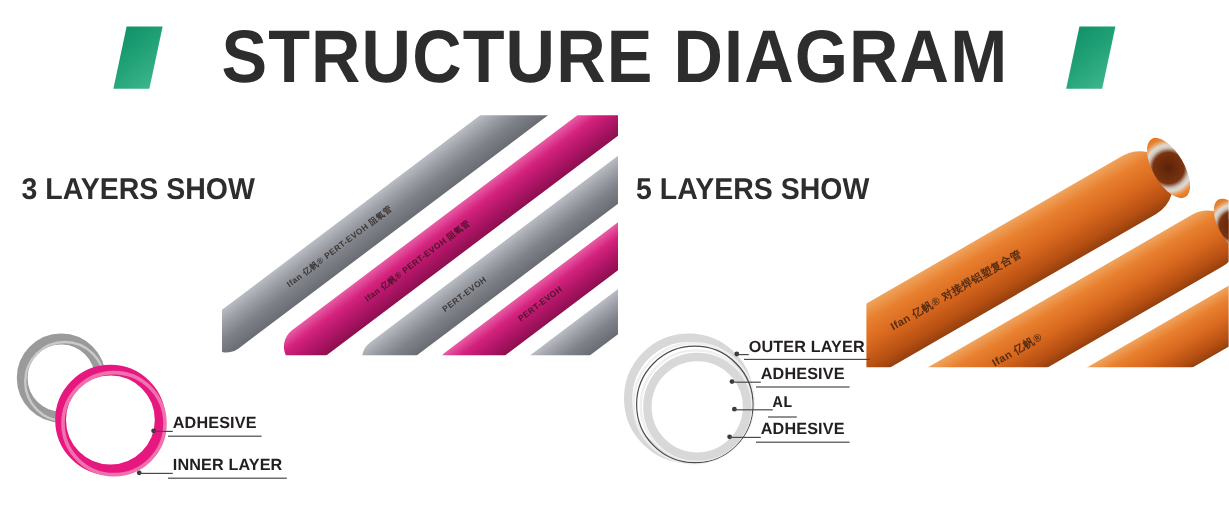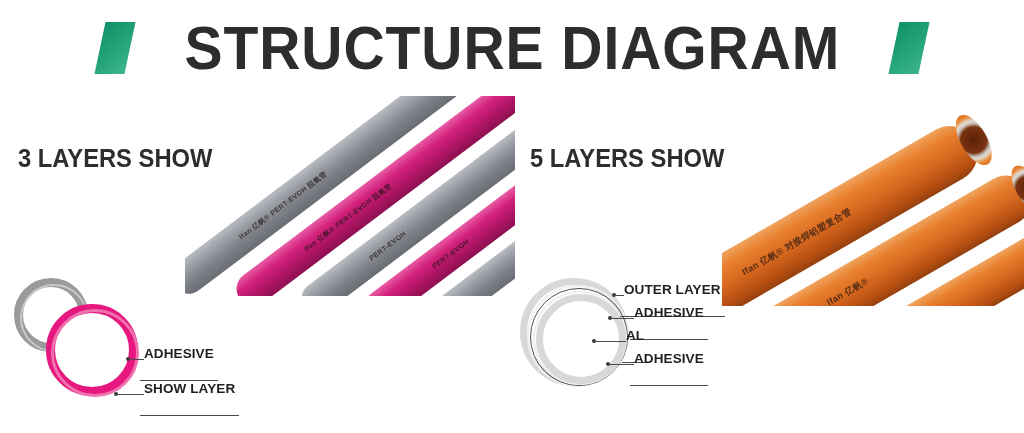--- a/index.html
+++ b/index.html
@@ -123,21 +123,21 @@
     position: absolute;
     white-space: nowrap;
   }
   .callout-label {
     font-size: 13.5px;
     font-weight: bold;
     color: #231f20;
     letter-spacing: 0.1px;
     display: inline-block;
     border-bottom: 1.6px solid #4a4a4a;
-    padding: 0 4px 17px 4px;
+    padding: 0 4px 1px 4px;
     line-height: 1.25;
   }
   .leader {
     position: absolute;
     background: #4a4a4a;
   }
   .leader-dot {
     position: absolute;
     width: 4px;
     height: 4px;
@@ -202,21 +202,21 @@
 
   <div class="callout" style="left:140px; top:248px;">
     <span class="leader-dot" style="left:-14px; top:13px;"></span>
     <span class="leader" style="left:-12px; top:14.5px; width:16px; height:1.6px;"></span>
     <span class="callout-label">ADHESIVE</span>
   </div>
 
   <div class="callout" style="left:140px; top:283px;">
     <span class="leader-dot" style="left:-26px; top:13px;"></span>
     <span class="leader" style="left:-24px; top:14.5px; width:28px; height:1.6px;"></span>
-    <span class="callout-label">SHOW LAYER</span>
+    <span class="callout-label">INNER LAYER</span>
   </div>
 </div>
 
 <div class="panel panel-right">
 
   <div class="section-heading heading-right">5 LAYERS SHOW</div>
 
   <div class="photo photo-right">
 
     <div class="pipe" style="left:-60px; top:196px; width:360px; height:56px; transform:rotate(-30deg);">
@@ -250,21 +250,21 @@
     <span class="leader" style="left:-6px; top:14.5px; width:10px; height:1.6px;"></span>
     <span class="callout-label">OUTER LAYER</span>
   </div>
 
   <div class="callout" style="left:118px; top:207px;">
     <span class="leader-dot" style="left:-22px; top:13px;"></span>
     <span class="leader" style="left:-20px; top:14.5px; width:24px; height:1.6px;"></span>
     <span class="callout-label">ADHESIVE</span>
   </div>
 
-  <div class="callout" style="left:110px; top:230px;">
+  <div class="callout" style="left:128px; top:230px;font-family:Liberation Mono, monospace;">
     <span class="leader-dot" style="left:-30px; top:13px;"></span>
     <span class="leader" style="left:-28px; top:14.5px; width:32px; height:1.6px;"></span>
     <span class="callout-label">AL</span>
   </div>
 
   <div class="callout" style="left:118px; top:253px;">
     <span class="leader-dot" style="left:-24px; top:13px;"></span>
     <span class="leader" style="left:-22px; top:14.5px; width:26px; height:1.6px;"></span>
     <span class="callout-label">ADHESIVE</span>
   </div>

